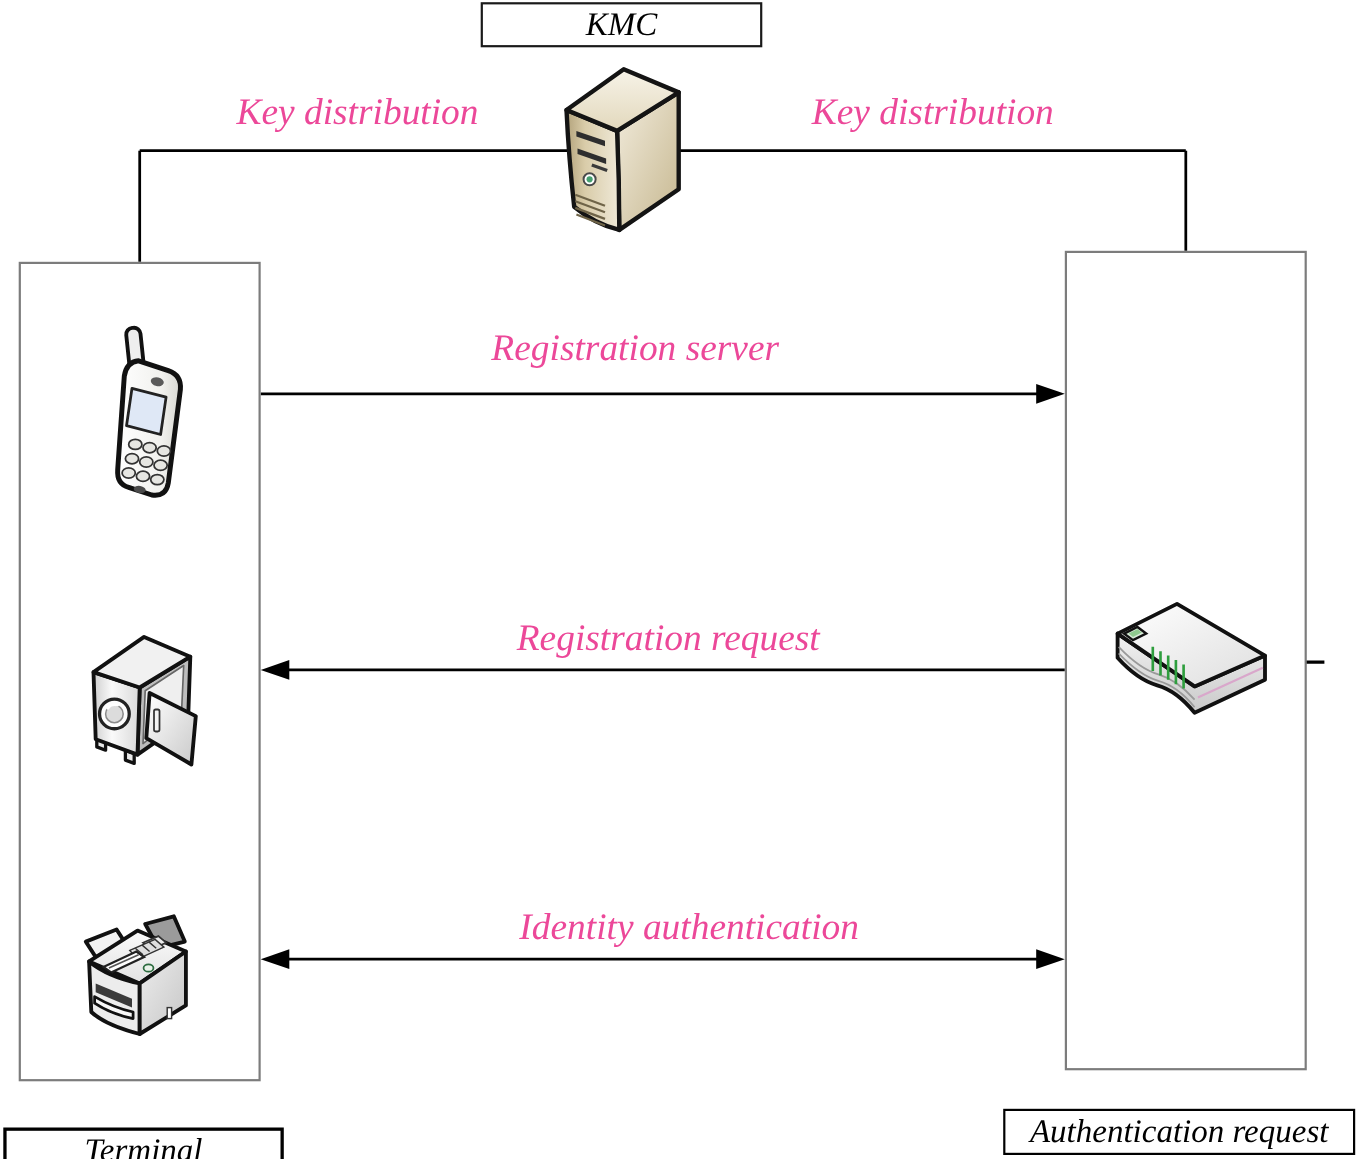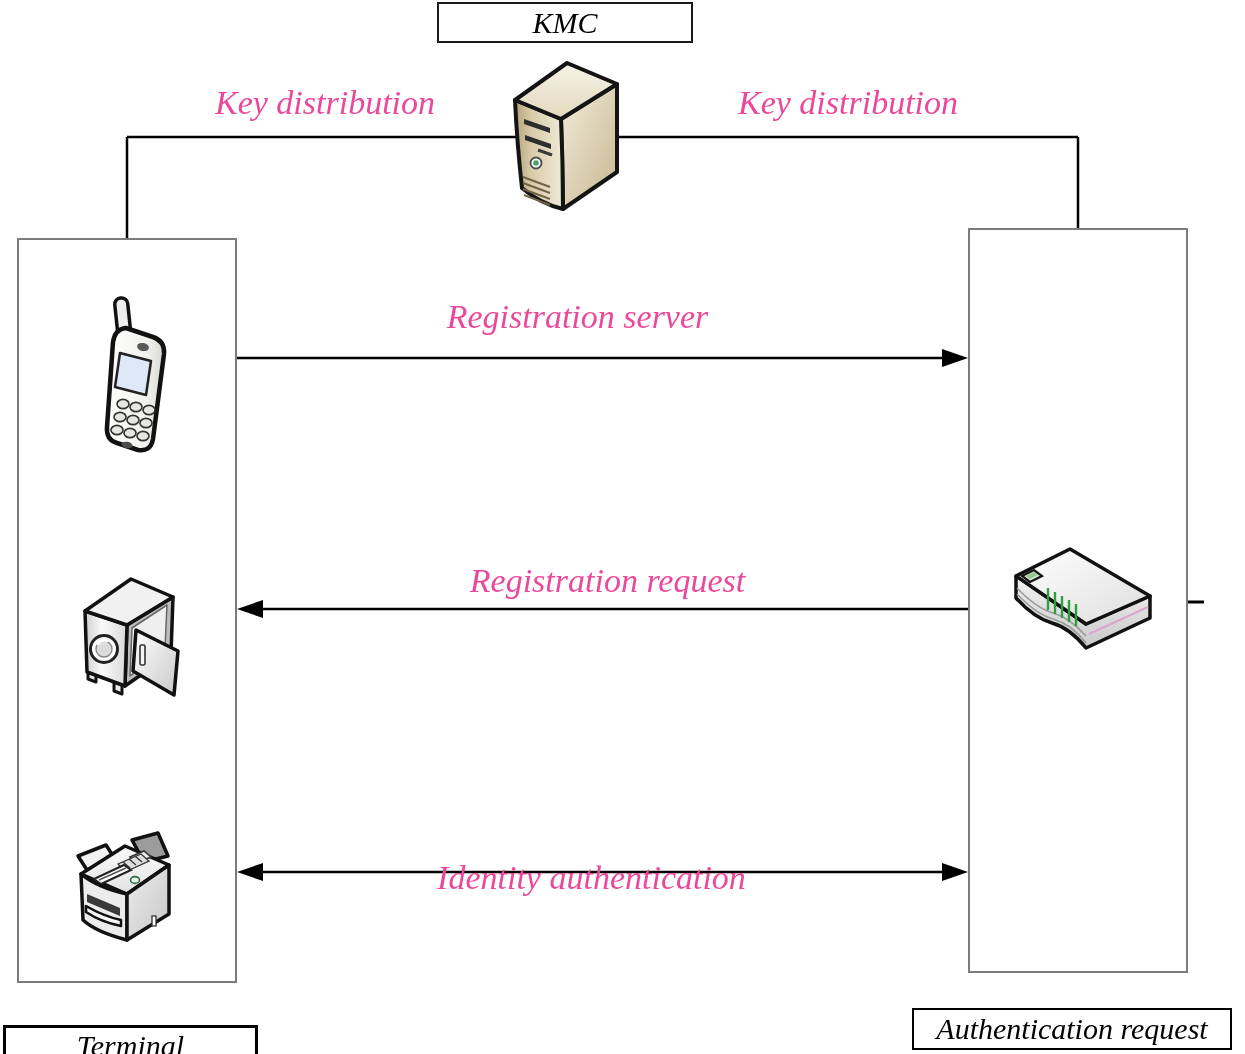--- a/index.html
+++ b/index.html
@@ -29,21 +29,21 @@
   }
   #kmc-box{left:437px;top:2px;width:256px;height:41px;border:2px solid #1a1a1a;z-index:3;}
   #terminal-box{left:3px;top:1009px;width:255px;height:42px;border:3px solid #000;z-index:3;margin-top:16px;}
   #authserver-box{left:912px;top:1008px;width:320px;height:42px;border:2px solid #000;z-index:3;}
   #container-left{left:17px;top:238px;width:216px;height:741px;border:2px solid #7c7c7c;background:transparent;z-index:1;}
   #container-right{left:968px;top:228px;width:216px;height:741px;border:2px solid #7c7c7c;background:transparent;z-index:1;}
   #keydist-left{left:175px;top:86px;width:300px;z-index:2;}
   #keydist-right{left:698px;top:86px;width:300px;z-index:2;}
   #lbl-reg-request{left:315px;top:300px;width:525px;z-index:2;}
   #lbl-reg-result{left:345px;top:564px;width:525px;z-index:2;}
-  #lbl-identity{left:329px;top:827px;width:525px;z-index:2;margin-top:34px;}
+  #lbl-identity{left:364px;top:827px;width:525px;z-index:2;}
   #wires{left:0;top:0;width:1245px;height:1054px;z-index:1;}
   .icon{z-index:4;}
   #icon-tower{left:508px;top:58px;}
   #icon-phone{left:86px;top:290px;}
   #icon-safe{left:74px;top:568px;}
   #icon-printer{left:68px;top:828px;}
   #icon-router{left:1004px;top:544px;}
 </style>
 </head>
 <body>

